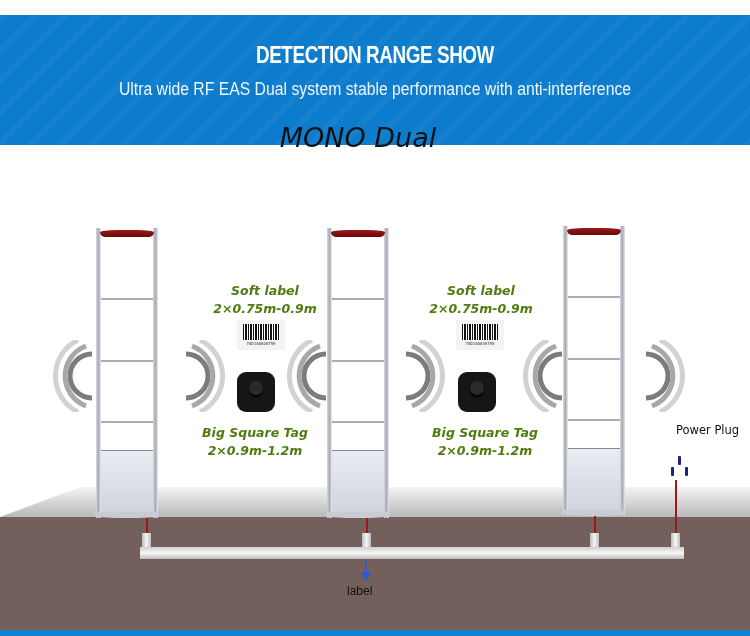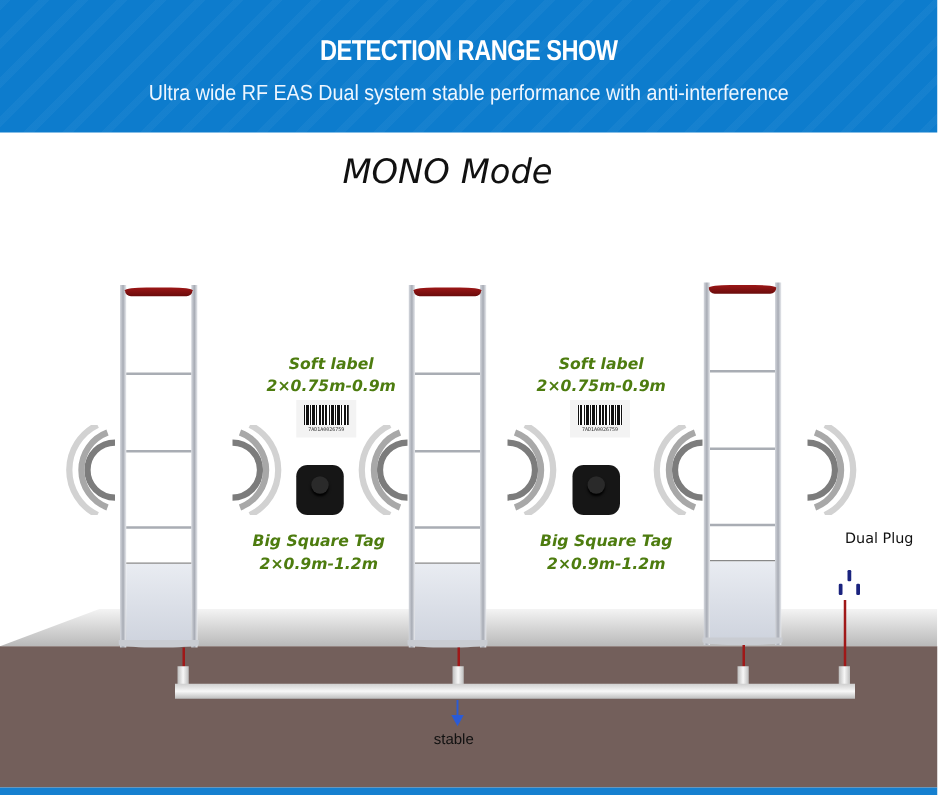--- a/index.html
+++ b/index.html
@@ -1,17 +1,17 @@
 <!DOCTYPE html>
 <html><head>
 <meta charset="utf-8">
 <style>
   html, body { margin:0; padding:0; }
   body { width:750px; height:636px; position:relative; overflow:hidden; background:#ffffff; font-family:"Liberation Sans", sans-serif; }
-  .banner { position:absolute; left:0; top:0; width:750px; height:106px;
+  .banner { position:absolute; left:0; top:15px; width:750px; height:130px;
     background: #0d7ccd;
     background-image: repeating-linear-gradient(135deg, rgba(255,255,255,0.035) 0 6px, rgba(255,255,255,0) 6px 22px);
   }
   .banner-title { position:absolute; left:0; width:750px; top:27px; text-align:center; color:#ffffff;
     font-family:"Liberation Sans", sans-serif; font-weight:bold; font-size:23px; letter-spacing:-0.5px; transform:scaleX(0.82); }
   .banner-sub { position:absolute; left:0; width:750px; top:64px; text-align:center; color:#eef6ff;
     font-family:"Liberation Sans", sans-serif; font-size:17.5px; transform:scaleX(0.9); }
   .mode-title { position:absolute; left:0; width:716px; top:122px; text-align:center; color:#111;
     font-family:"DejaVu Sans", sans-serif; font-style:italic; font-size:27px; }
 
@@ -46,21 +46,21 @@
   .cables-label { position:absolute; left:347px; top:584px; font-family:"Liberation Sans", sans-serif; font-size:12px; color:#111; }
 </style>
 </head>
 <body>
 
 <div class="banner">
   <div class="banner-title">DETECTION RANGE SHOW</div>
   <div class="banner-sub">Ultra wide RF EAS Dual system stable performance with anti-interference</div>
 </div>
 
-<div class="mode-title">MONO Mode</div>
+<div class="mode-title">MONO Dual</div>
 
 <div class="floor-top"></div>
 <div class="ground"></div>
 <div class="bottom-bar"></div>
 
 <div class="gate" style="left:96px; top:228px;">
   <div class="rail l"></div>
     <div class="rail r"></div>
   <div class="cap"></div>
   <div class="bar" style="top:70px;"></div>
@@ -146,21 +146,21 @@
   <div class="num">7AD1A0026759</div>
 </div>
 <div class="tag" style="left:458px; top:372px;">
     <div class="knob"></div>
   </div>
 <div class="label" style="left:430px; top:424px; width:110px;">
   <div>Big Square Tag</div>
   <div>2×0.9m-1.2m</div>
 </div>
 
-<div class="plug-label">Dual Plug</div>
+<div class="plug-label">Power Plug</div>
 <svg style="position:absolute; left:668px; top:455px;" width="24" height="24">
   <rect x="10" y="1" width="3" height="9" rx="1" fill="#1a237e"></rect>
   <rect x="3" y="12" width="3" height="9" rx="1" fill="#1a237e"></rect>
   <rect x="17" y="12" width="3" height="9" rx="1" fill="#1a237e"></rect>
 </svg>
 
 <div class="wire" style="left:146px; top:518px; height:16px;"></div>
 <div class="wire" style="left:366px; top:518px; height:16px;"></div>
 <div class="wire" style="left:594px; top:516px; height:18px;"></div>
 <div class="wire" style="left:675px; top:480px; height:54px;"></div>
@@ -168,13 +168,13 @@
 <div class="pipe-v" style="left:142px; top:533px;"></div>
 <div class="pipe-v" style="left:362px; top:533px;"></div>
 <div class="pipe-v" style="left:590px; top:533px;"></div>
 <div class="pipe-v" style="left:671px; top:533px;"></div>
 <div class="pipe-h"></div>
 
 <svg style="position:absolute; left:360px; top:560px;" width="12" height="22">
   <line x1="6" y1="0" x2="6" y2="14" stroke="#2a5bd7" stroke-width="1.5"></line>
   <polygon points="1,12 11,12 6,21" fill="#2a5bd7"></polygon>
 </svg>
-<div class="cables-label">stable</div>
+<div class="cables-label">label</div>
 
 </body></html>

